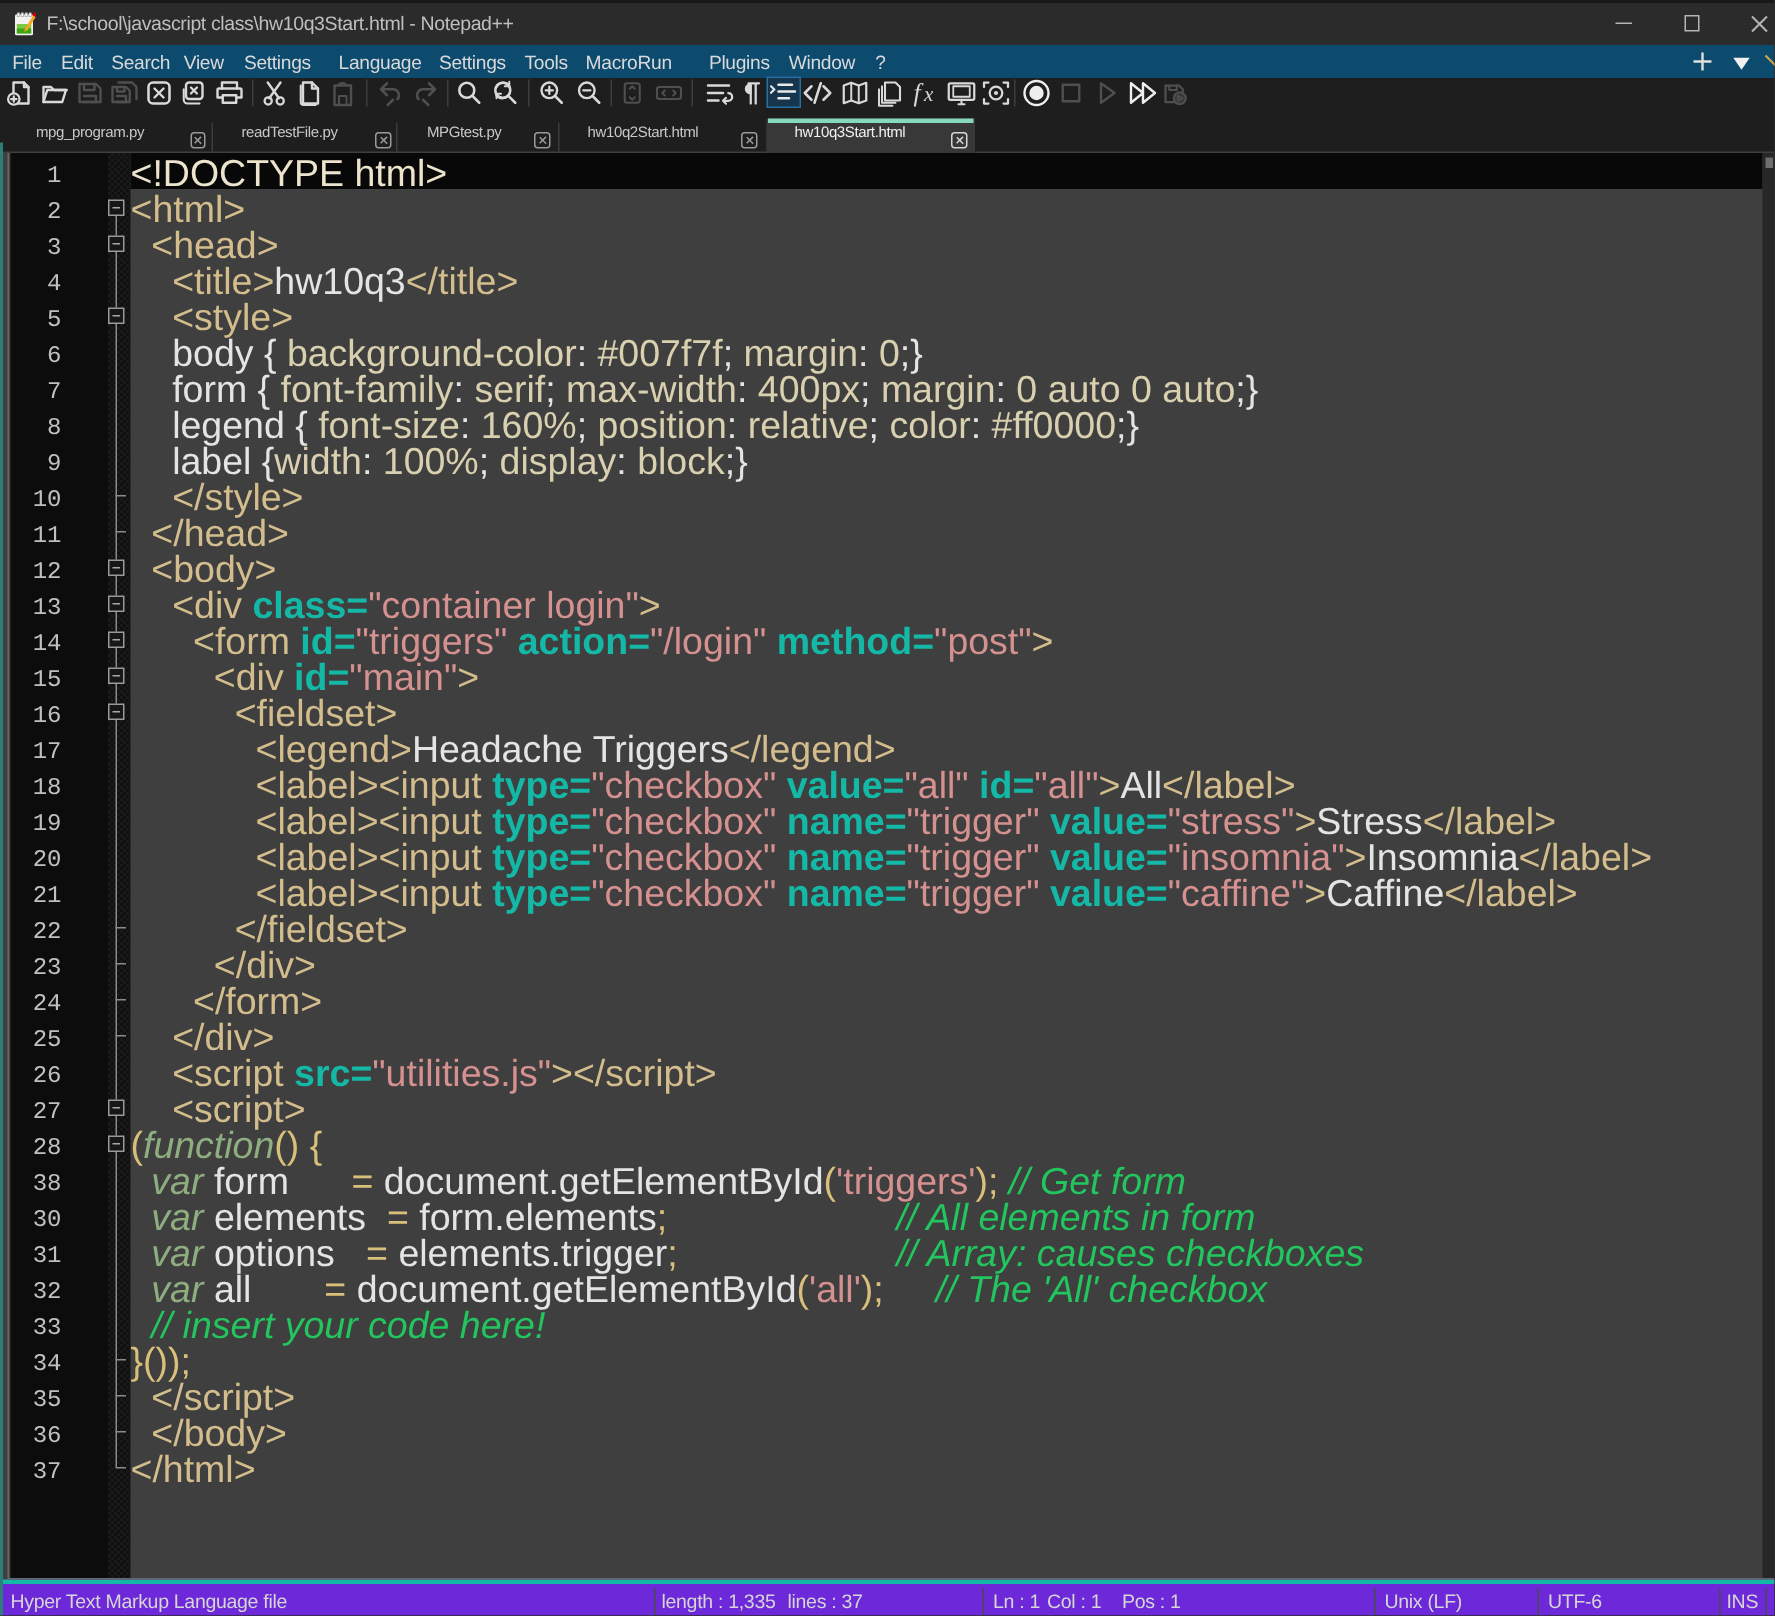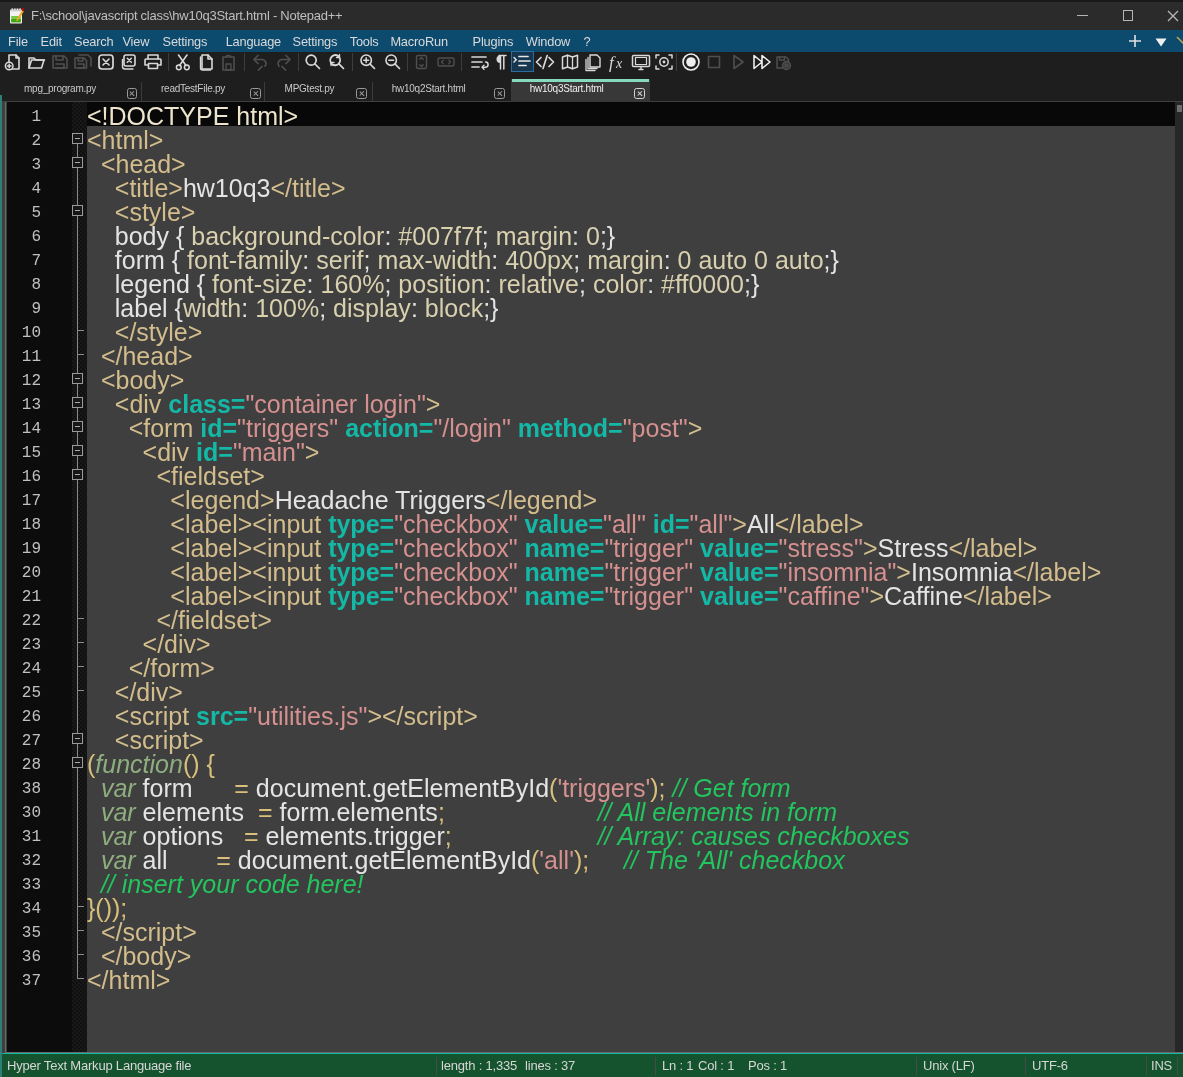--- a/index.html
+++ b/index.html
@@ -19,21 +19,21 @@
 #curline{position:absolute;left:86.5px;top:0;width:1088.5px;height:24px;background:#080808}
 #nums{position:absolute;left:0;top:3px;width:41px;text-align:right;font-family:"Liberation Mono",monospace;font-size:16px;line-height:24px;color:#c0c0c0}
 #code{position:absolute;left:87px;top:2px;font-family:Liberation Sans, sans-serif;font-size:25px;line-height:24px;white-space:pre;color:#e4e4e4}
 .ln{height:24px}
 .d{color:#ece4cc} .t{color:#d3bd8d} .a{color:#14b8a6;font-weight:bold}
 .s{color:#d59090} .w{color:#e4e4e4} .c{color:#d8d0ae}
 .k{color:#8fae80;font-style:italic} .m{color:#22c55e;font-style:italic} .g{color:#d9c07a}
 .fbox{position:absolute;left:72px;width:11px;height:11px;border:1px solid #9a9a9a;background:#171717}
 .fbox:before{content:"";position:absolute;left:2px;top:4px;width:5px;height:1px;background:#aaa}
 #scroll{position:absolute;left:1175px;top:0;width:8px;height:100%;background:#272727}
-#status{position:absolute;left:0;top:1053px;width:100%;height:24px;background:#14532d;border-top:1px solid #14b8a6}
+#status{position:absolute;left:0;top:1053px;width:100%;height:24px;background:#6d28d9;border-top:3px solid #14b8a6}
 .st{position:absolute;top:4px;font-size:13px;color:#d6d6d6;letter-spacing:-0.2px;white-space:pre}
 #lteal{position:absolute;left:0;top:95px;width:2px;height:982px;background:#2b7f74;z-index:9}
 #ledge{position:absolute;left:5px;top:102px;width:1px;height:951px;background:#696969;z-index:8}
 #bedge{position:absolute;left:5px;top:1052px;width:1178px;height:1px;background:#696969;z-index:8}
 </style></head><body>
 <div id="title">
  <svg style="position:absolute;left:9px;top:5px" width="16" height="18" viewBox="0 0 16 18">
   <rect x="1" y="2.5" width="12" height="14" rx="1" fill="#f2f2f2"></rect>
   <rect x="2.2" y="9" width="9.6" height="6.3" fill="#7ac943"></rect>
   <rect x="2.2" y="12" width="9.6" height="3.3" fill="#3fa516"></rect>

